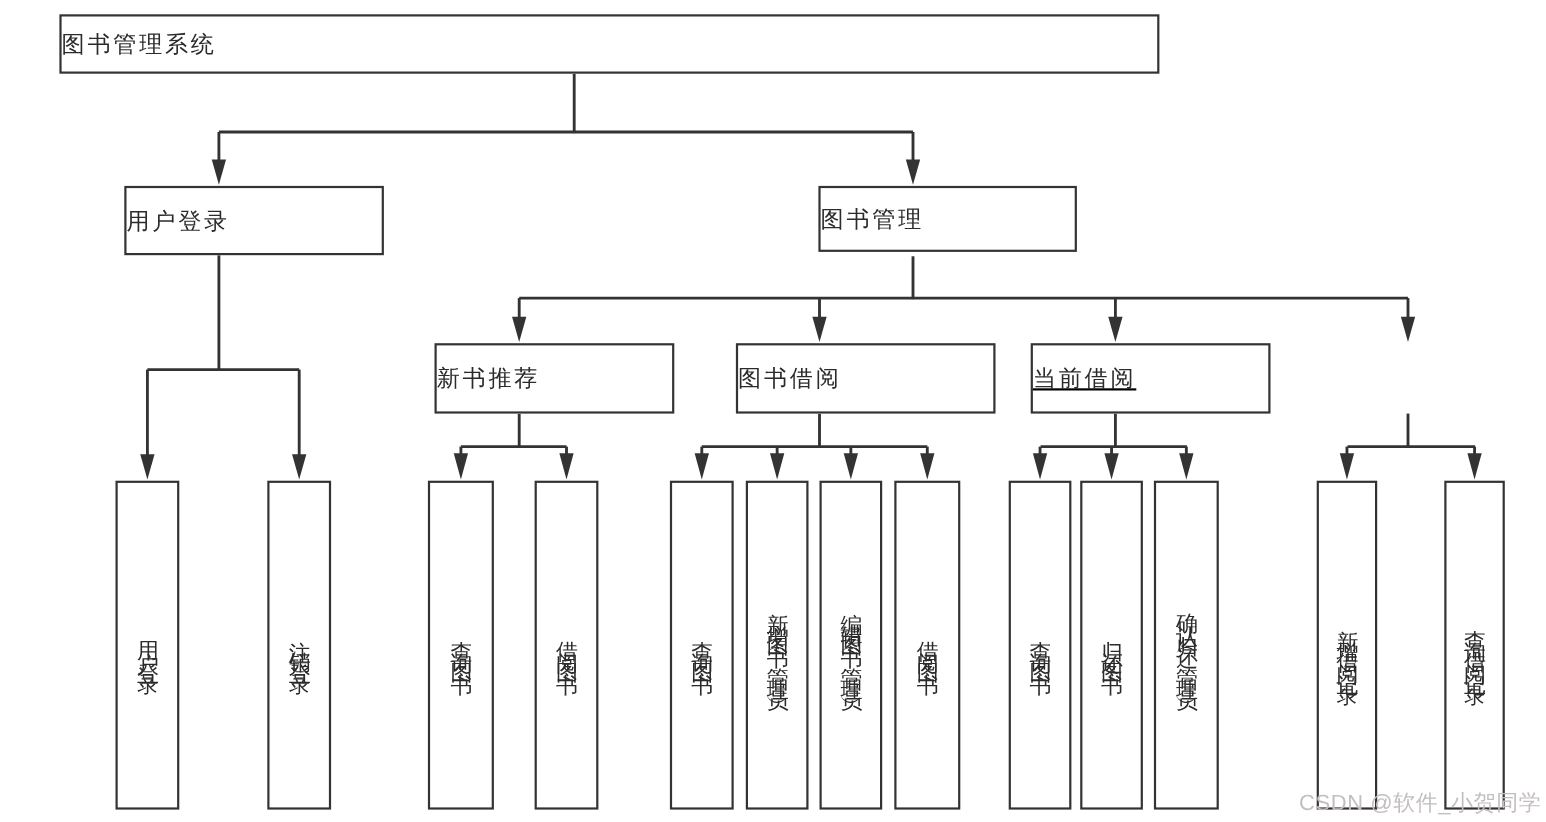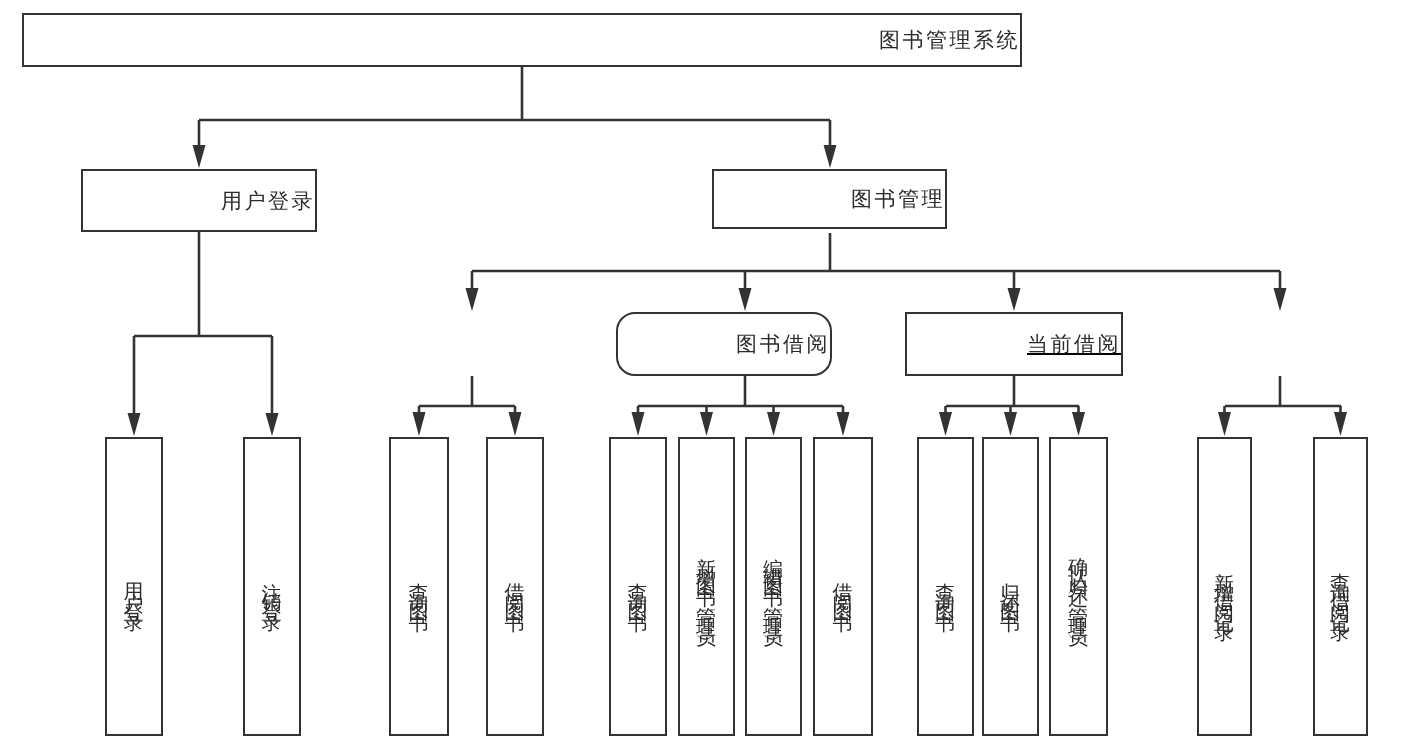--- a/index.html
+++ b/index.html
@@ -37,22 +37,23 @@
     fill:var(--line);
     stroke:none;
   }
   .hbox{
     position:absolute;
     box-sizing:border-box;
     background:var(--box_bg);
     border:2.6px solid var(--border);
     display:flex;
     align-items:center;
-    justify-content:flex-end;
+    justify-content:flex-start;
     z-index:2;
+    margin-left:32px;
   }
   .hbox span{
     color:var(--text);
     font-size:21px;
     letter-spacing:2.5px;
     white-space:nowrap;
   }
   .vbox{
     position:absolute;
     top:437px;
@@ -163,21 +164,24 @@
     <span>图书管理系统</span>
   </div>
 
   <div class="hbox" style="left:81px;top:169px;width:236px;height:63px;">
     <span>用户登录</span>
   </div>
   <div class="hbox" style="left:712px;top:169px;width:235px;height:60px;">
     <span>图书管理</span>
   </div>
 
-  <div class="hbox" style="left:616px;top:312px;width:216px;height:64px;border-radius:19px;">
+  <div class="hbox" style="left:363px;top:312px;width:218px;height:64px;">
+    <span>新书推荐</span>
+  </div>
+  <div class="hbox" style="left:637px;top:312px;width:236px;height:64px;">
     <span>图书借阅</span>
   </div>
   <div class="hbox" style="left:905px;top:312px;width:218px;height:64px;text-decoration:underline;">
     <span>当前借阅</span>
   </div>
 
   <div class="vbox" style="left:105px;width:58px;">
     <span>用户登录</span>
   </div>
   <div class="vbox" style="left:243px;width:58px;">
@@ -214,14 +218,15 @@
     <span>确认归还（管理员）</span>
   </div>
 
   <div class="vbox" style="left:1197px;width:55px;">
     <span>新增借阅记录</span>
   </div>
   <div class="vbox" style="left:1313px;width:55px;">
     <span>查询借阅记录</span>
   </div>
 
+  <div class="watermark">CSDN @软件_小贺同学</div>
 
 </div>
 
 </body></html>

